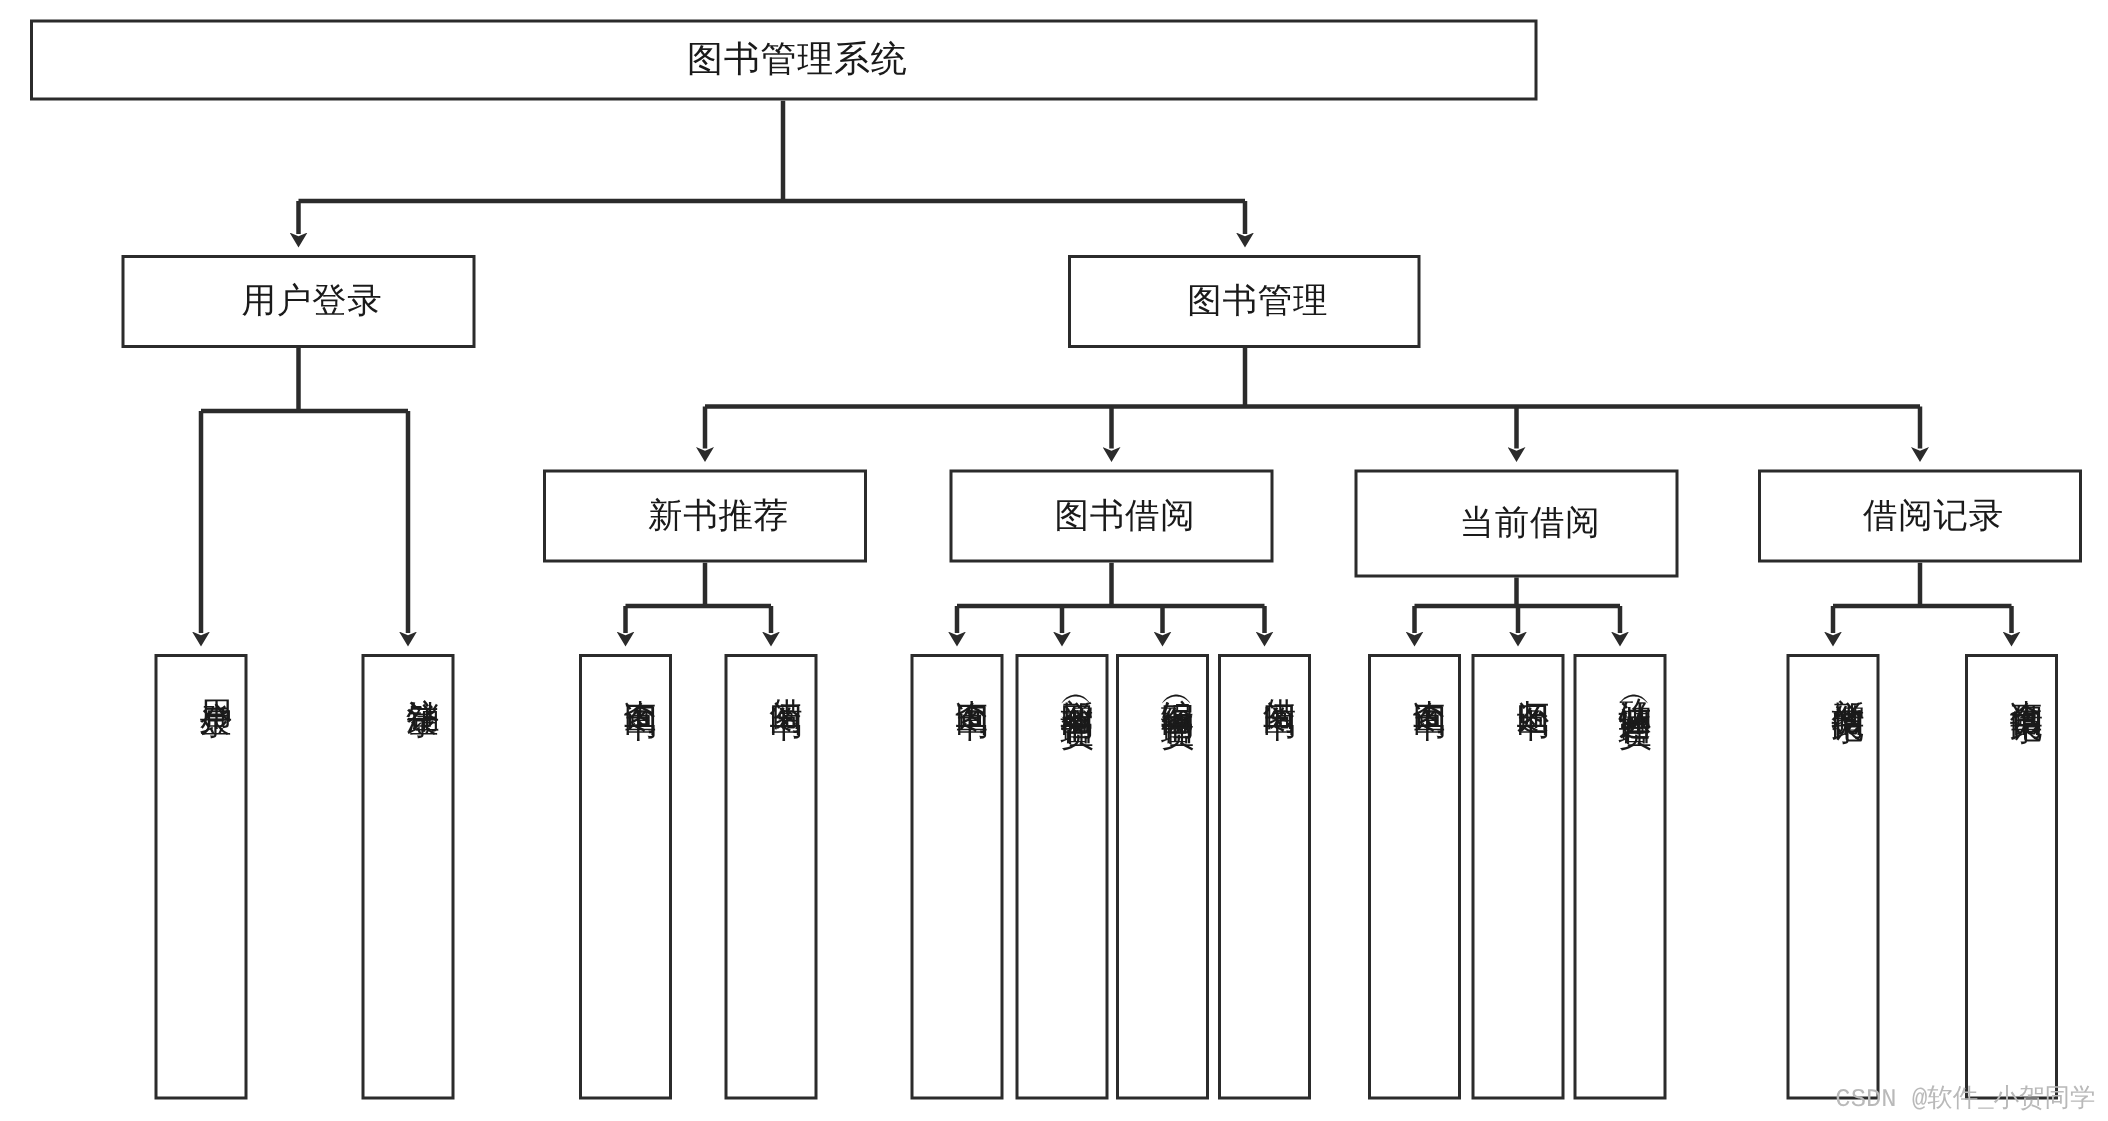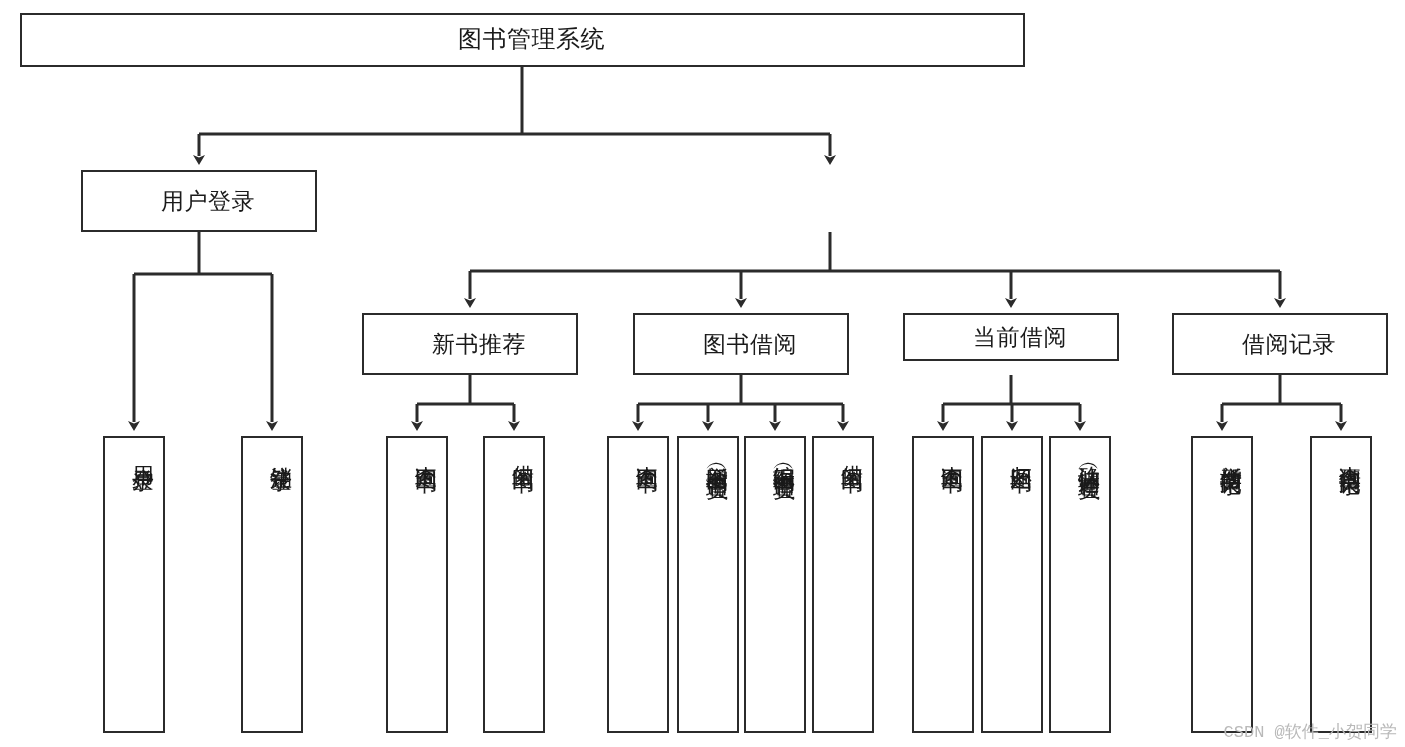--- a/index.html
+++ b/index.html
@@ -126,28 +126,31 @@
     </g>
   </svg>
 
   <div class="node root horiz" style="left:20px;top:13px;width:1005px;height:54px;">
     <span class="node-label">图书管理系统</span>
   </div>
 
   <div class="node horiz" style="left:81px;top:170px;width:236px;height:62px;">
     <span class="node-label">用户登录</span>
   </div>
+  <div class="node horiz" style="left:712px;top:170px;width:235px;height:62px;">
+    <span class="node-label">图书管理</span>
+  </div>
 
   <div class="node horiz" style="left:633px;top:313px;width:216px;height:62px;">
     <span class="node-label">图书借阅</span>
   </div>
   <div class="node horiz" style="left:362px;top:313px;width:216px;height:62px;">
     <span class="node-label">新书推荐</span>
   </div>
-  <div class="node horiz" style="left:903px;top:313px;width:216px;height:48px;">
+  <div class="node horiz" style="left:903px;top:313px;width:216px;height:72px;">
     <span class="node-label">当前借阅</span>
   </div>
   <div class="node horiz" style="left:1172px;top:313px;width:216px;height:62px;">
     <span class="node-label">借阅记录</span>
   </div>
 
   <div class="node vert" style="left:103px;top:436px;width:62px;height:297px;">
     <span class="node-label">用户登录</span>
   </div>
   <div class="node vert" style="left:241px;top:436px;width:62px;height:297px;">

